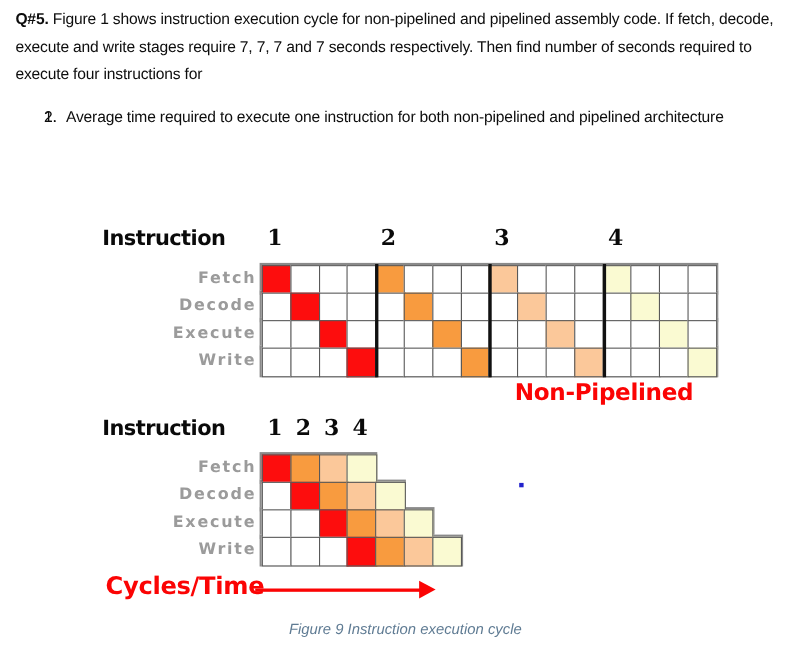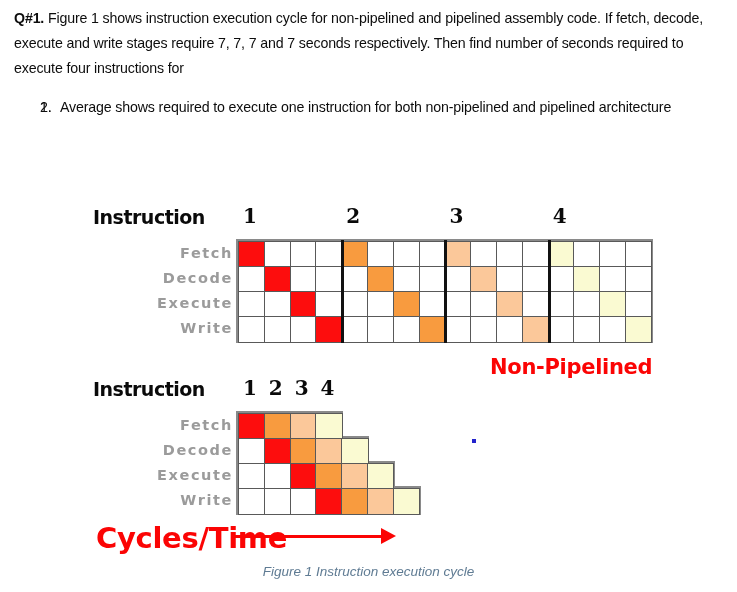--- a/index.html
+++ b/index.html
@@ -152,29 +152,29 @@
     font-family: "Liberation Sans", sans-serif;
     font-style: italic;
     font-size: 13.5px;
     color: #5f7b93;
   }
 </style>
 </head>
 <body>
 
 <div id="question-block">
-  <div class="q-para"><span class="q-label">Q#1.</span><span> Figure 1 shows instruction execution cycle for non-pipelined and pipelined assembly code. If fetch, decode, execute and write stages require 7, 7, 7 and 7 seconds respectively. Then find number of seconds required to execute four instructions for</span></div>
+  <div class="q-para"><span class="q-label">Q#5.</span><span> Figure 1 shows instruction execution cycle for non-pipelined and pipelined assembly code. If fetch, decode, execute and write stages require 7, 7, 7 and 7 seconds respectively. Then find number of seconds required to execute four instructions for</span></div>
 
   <ul id="question-list">
     <li>
       <span class="num">1.</span>
     </li>
     <li>
       <span class="num">2.</span>
-      <span>Average shows required to execute one instruction for both non-pipelined and pipelined architecture</span>
+      <span>Average time required to execute one instruction for both non-pipelined and pipelined architecture</span>
     </li>
   </ul>
 </div>
 
 <div id="figure">
 
   <div class="diag-header" style="left:93px; top:10px;">Instruction</div>
 
   <div id="np-colnums">
       <div class="col-number" style="left: 237px; top: 8px;">1</div>
@@ -255,21 +255,21 @@
       <div class="cell" style="left: 521.8px; top: 120px; width: 27.4px; height: 26.6px; background: rgb(251, 200, 154);"></div>
       <div class="cell" style="left: 547.6px; top: 120px; width: 27.4px; height: 26.6px; background: rgb(255, 255, 255);"></div>
       <div class="cell" style="left: 573.4px; top: 120px; width: 27.4px; height: 26.6px; background: rgb(255, 255, 255);"></div>
       <div class="cell" style="left: 599.2px; top: 120px; width: 27.4px; height: 26.6px; background: rgb(255, 255, 255);"></div>
       <div class="cell" style="left: 625px; top: 120px; width: 27.4px; height: 26.6px; background: rgb(250, 250, 210);"></div>
       <div class="thick-sep" style="left: 341.2px; top: 44px; height: 103px;"></div>
       <div class="thick-sep" style="left: 444.4px; top: 44px; height: 103px;"></div>
       <div class="thick-sep" style="left: 547.6px; top: 44px; height: 103px;"></div>
     </div>
 
-  <div class="red-label" style="left:468px; top:159px;margin-left:22px;">Non-Pipelined</div>
+  <div class="red-label" style="left:468px; top:149px;">Non-Pipelined</div>
 
   <div class="diag-header" style="left:93px; top:182px;">Instruction</div>
 
   <div id="p-colnums">
       <div class="col-number" style="left: 237px; top: 180px;">1</div>
       <div class="col-number" style="left: 262.8px; top: 180px;">2</div>
       <div class="col-number" style="left: 288.6px; top: 180px;">3</div>
       <div class="col-number" style="left: 314.4px; top: 180px;">4</div>
     </div>
   <div id="p-stages">
@@ -303,18 +303,18 @@
       <div class="cell" style="left: 289.6px; top: 292px; width: 27.4px; height: 26.6px; background: rgb(255, 255, 255);"></div>
       <div class="cell" style="left: 315.4px; top: 292px; width: 27.4px; height: 26.6px; background: rgb(253, 13, 13);"></div>
       <div class="cell" style="left: 341.2px; top: 292px; width: 27.4px; height: 26.6px; background: rgb(248, 155, 63);"></div>
       <div class="cell" style="left: 367px; top: 292px; width: 27.4px; height: 26.6px; background: rgb(251, 200, 154);"></div>
       <div class="cell" style="left: 392.8px; top: 292px; width: 27.4px; height: 26.6px; background: rgb(250, 250, 210);"></div>
     </div>
 
 
   <div id="blue-dot" style="left:472px; top:243px;"></div>
 
-  <div class="red-label" style="left:96px; top:325px; font-size:29px;">Cycles/Time</div>
+  <div class="red-label" style="left:96px; top:325px; font-size:22px;">Cycles/Time</div>
   <div id="arrow-line" style="left:232px; top:339px; width:150px;"></div>
   <div id="arrow-head" style="left:381px; top:332px;"></div>
 
-  <div id="figure-caption">Figure 1 Instruction execution cycle</div>
+  <div id="figure-caption">Figure 9 Instruction execution cycle</div>
 </div>
 
 </body></html>

